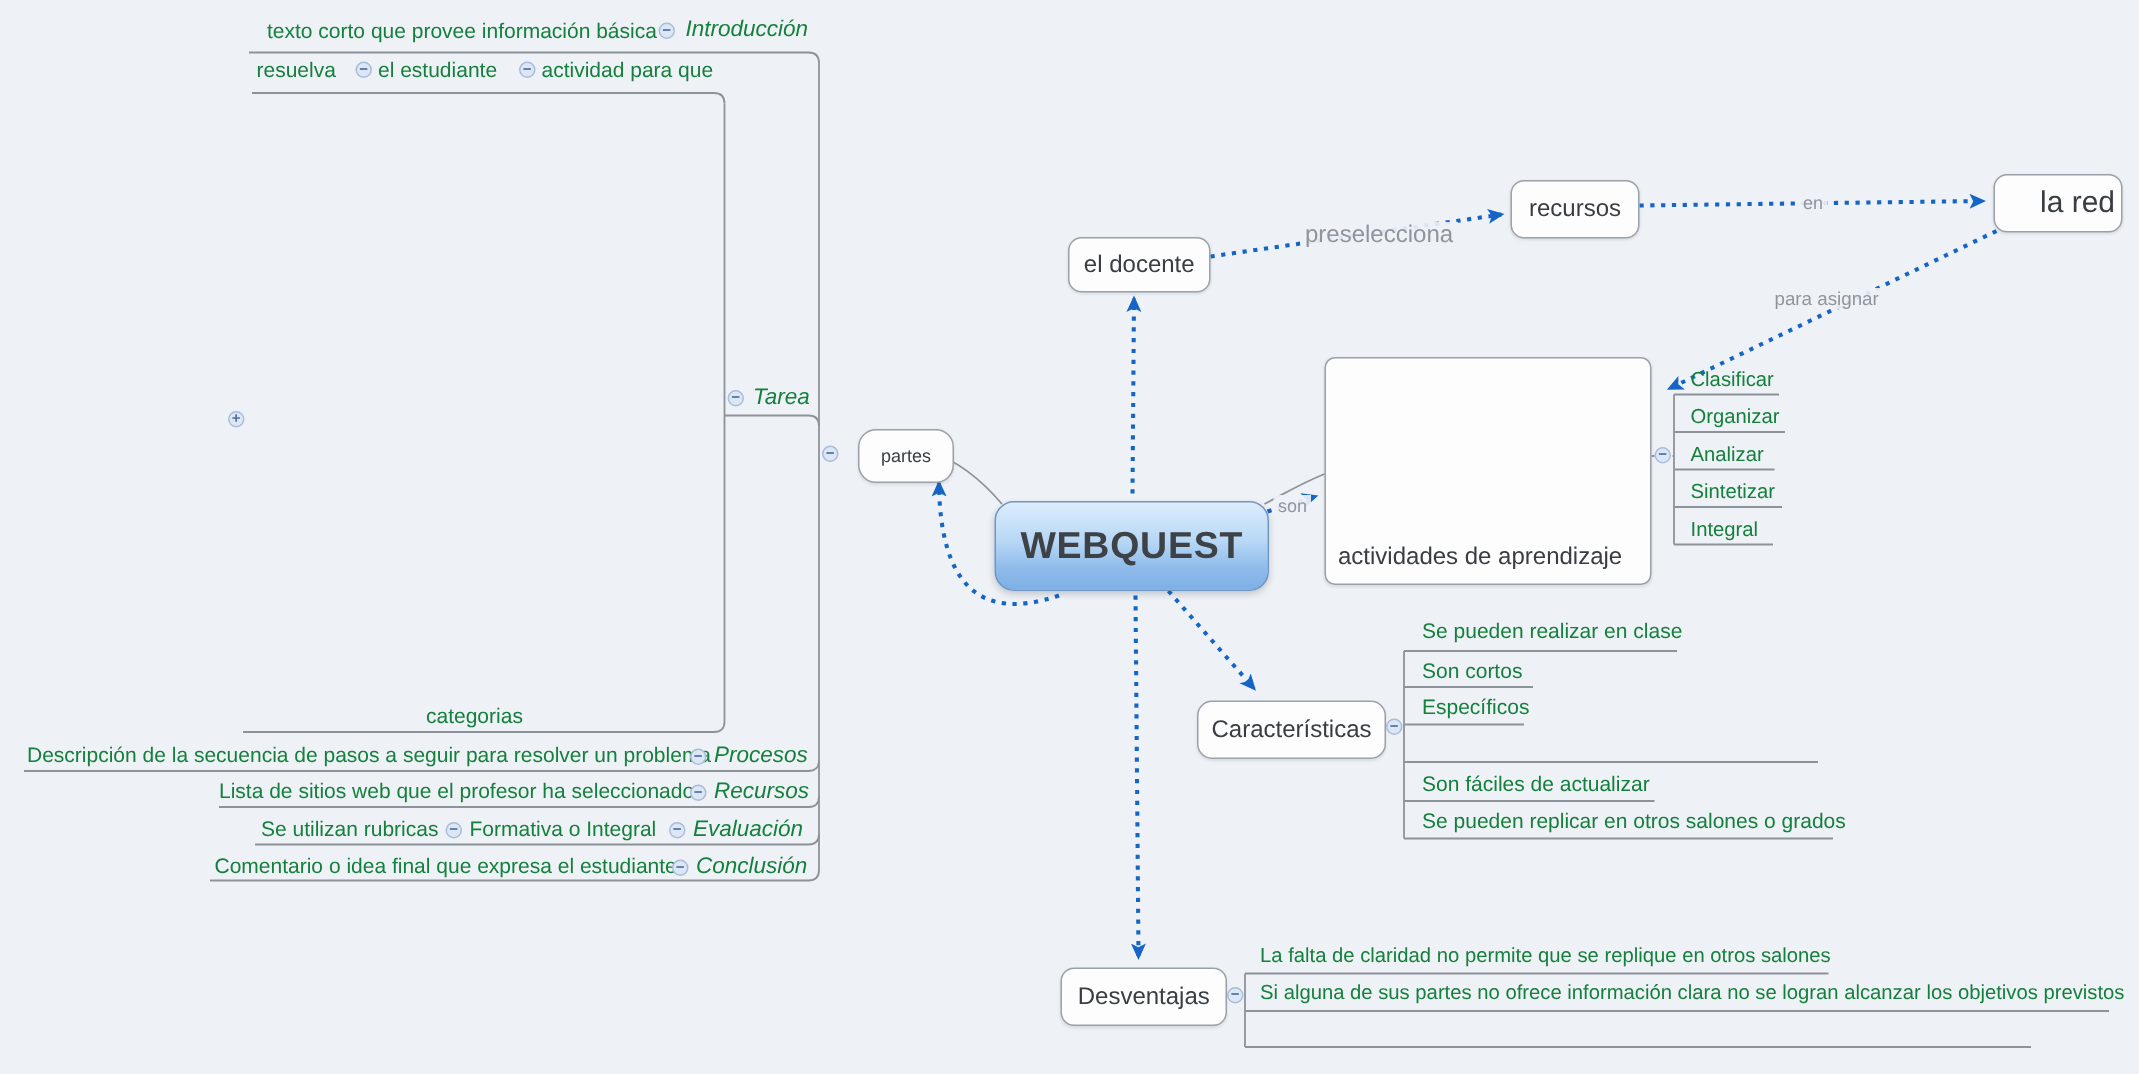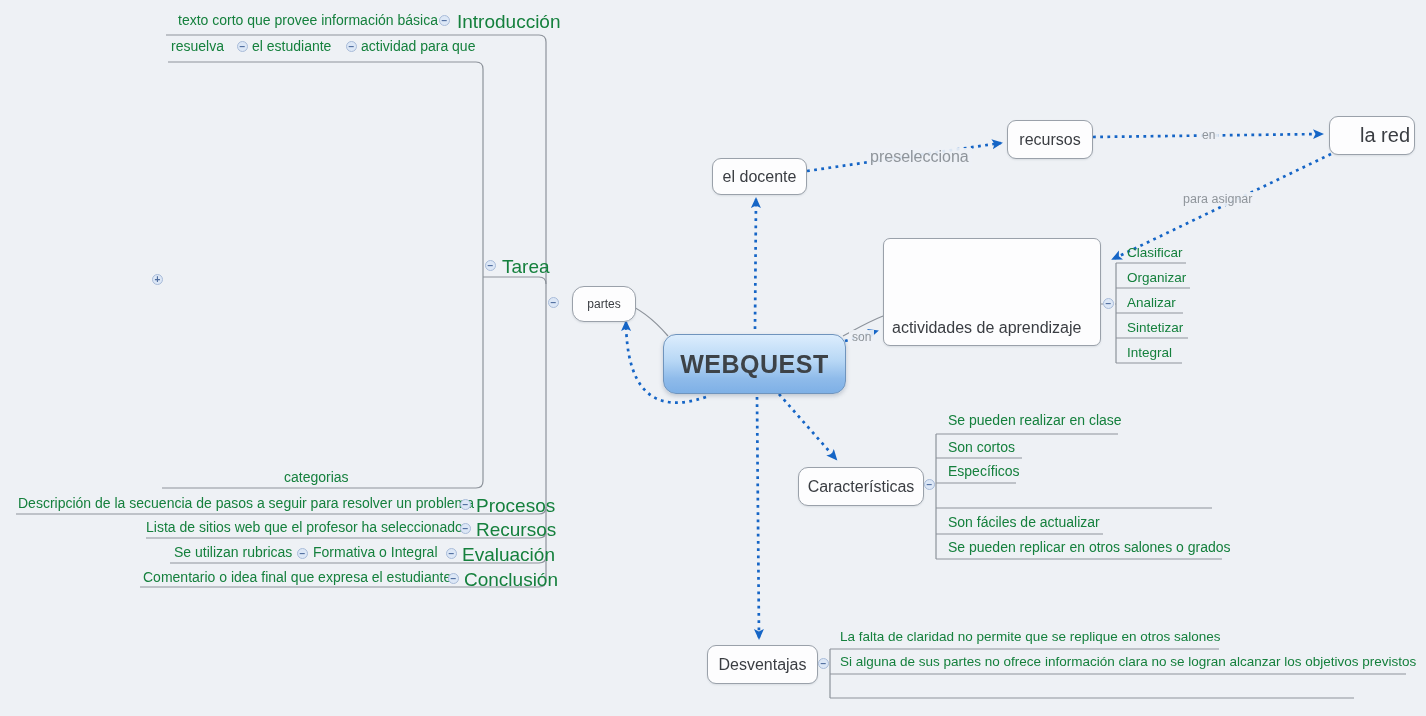--- a/index.html
+++ b/index.html
@@ -1,20 +1,20 @@
 <!DOCTYPE html>
 <html><head>
 <meta charset="utf-8">
 <style>
   html,body{margin:0;padding:0;}
   body{font-family:"Liberation Sans","DejaVu Sans",sans-serif;}
   #canvas{position:relative;width:1426px;height:716px;background:#eef1f5;overflow:hidden;}
   svg.lines{position:absolute;left:0;top:0;width:1426px;height:716px;}
   .t{position:absolute;white-space:nowrap;color:#15803d;line-height:1.15;}
-  .fs14{font-size:14px;} .fs15{font-size:19px;} .fs135{font-size:13.5px;}
+  .fs14{font-size:14px;} .fs15{font-size:15px;font-style:italic;} .fs135{font-size:13.5px;}
   .node{position:absolute;background:#fdfdfe;border:1px solid #9aa1aa;border-radius:9px;
         display:flex;align-items:center;justify-content:center;color:#3a3d42;
         box-shadow:0 1px 2px rgba(60,70,90,.12);}
   .center-node{position:absolute;border:1px solid #6f94bd;border-radius:13px;
         display:flex;align-items:center;justify-content:center;
         background:linear-gradient(180deg,#dcedfd 0%,#b7d7f5 45%,#8fbbea 75%,#7eb0e6 100%);
         color:#3d4247;font-weight:bold;letter-spacing:.5px;
         box-shadow:0 2px 4px rgba(50,70,100,.25);}
   .bigbox{position:absolute;background:#fdfdfe;border:1px solid #9aa1aa;border-radius:7px;
         display:flex;align-items:flex-end;color:#3a3d42;
@@ -109,21 +109,21 @@
 
   <div class="node" style="left:712px;top:158px;width:93px;height:35px;font-size:16px;">el docente</div>
   <div class="node" style="left:1007px;top:120px;width:84px;height:37px;font-size:16px;">recursos</div>
   <div class="node" style="left:1329px;top:116px;width:58px;height:37px;font-size:20px;padding-left:26px;">la red</div>
 
   <span class="rel-label" style="left:867px;top:148px;font-size:16px;">preselecciona</span>
   <span class="rel-label" style="left:1199px;top:128px;font-size:12px;">en</span>
   <span class="rel-label" style="left:1180px;top:192px;font-size:12.5px;">para asignar</span>
   <span class="rel-label" style="left:849px;top:330px;font-size:12px;">son</span>
 
-  <div class="bigbox" style="left:883px;top:238px;width:218px;height:108px;font-size:16px;box-sizing:border-box;">actividades de aprendizaje</div>
+  <div class="bigbox" style="left:883px;top:238px;width:218px;height:152px;font-size:16px;box-sizing:border-box;">actividades de aprendizaje</div>
   <span class="ic" style="left:1103px;top:298px;">−</span>
   <span class="t fs135" style="left:1127px;top:245px;">Clasificar</span>
   <span class="t fs135" style="left:1127px;top:270px;">Organizar</span>
   <span class="t fs135" style="left:1127px;top:295px;">Analizar</span>
   <span class="t fs135" style="left:1127px;top:320px;">Sintetizar</span>
   <span class="t fs135" style="left:1127px;top:345px;">Integral</span>
 
   <div class="node" style="left:798px;top:467px;width:124px;height:37px;font-size:16px;border-radius:10px;">Características</div>
   <span class="ic" style="left:924px;top:479px;">−</span>
   <span class="t fs14" style="left:948px;top:412px;">Se pueden realizar en clase</span>

